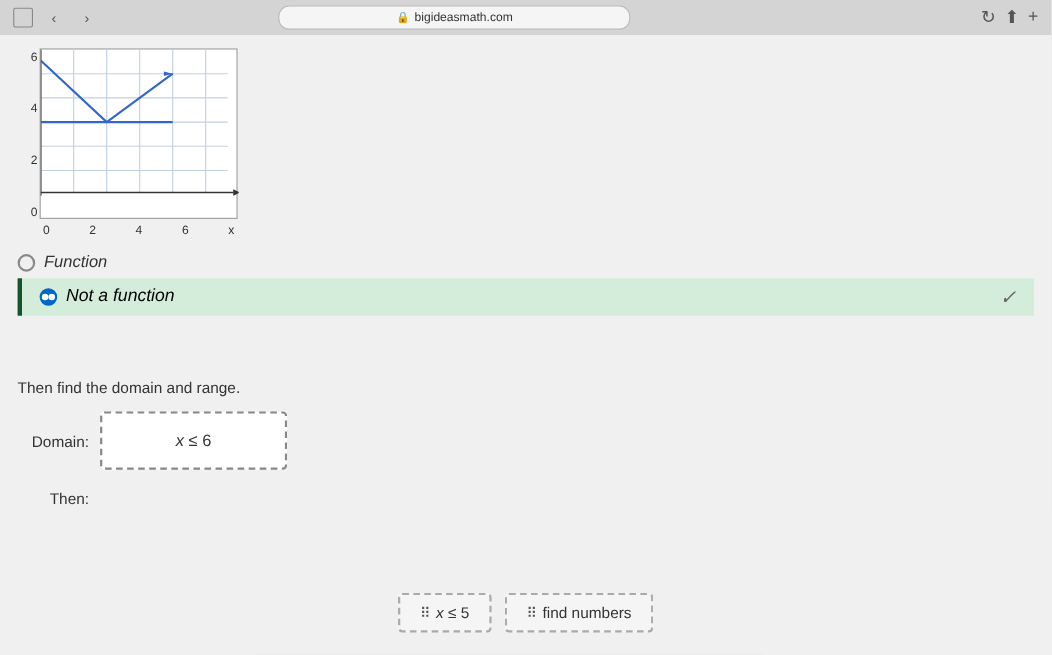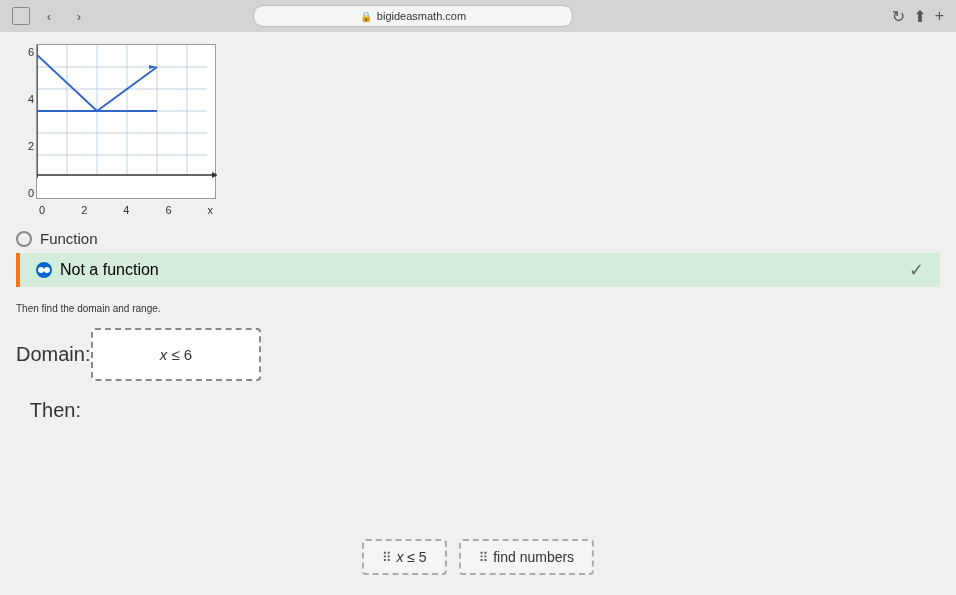--- a/index.html
+++ b/index.html
@@ -94,20 +94,21 @@
 
     
     .graph-svg {
       position: absolute;
       top: 0; left: 0;
     }
 
     
     .radio-section {
       padding: 6px 16px;
+      font-style: italic;
     }
 
     .radio-option {
       display: flex;
       align-items: center;
       gap: 8px;
       padding: 6px 0;
       font-size: 15px;
       color: #333;
       cursor: pointer;
@@ -131,21 +132,21 @@
       content: '';
       width: 6px;
       height: 6px;
       border-radius: 50%;
       background: white;
     }
 
     
     .selected-row {
       background: #d4edda;
-      border-left: 4px solid #f97316;
+      border-left: 4px solid #14532d;
       display: flex;
       align-items: center;
       padding: 8px 16px;
       gap: 8px;
       position: relative;
     }
     .selected-row .radio-circle {
       border-color: #0066cc;
       background: #0066cc;
     }
@@ -155,34 +156,35 @@
       color: #666;
       font-size: 18px;
     }
 
     
     .domain-range-section {
       padding: 10px 16px;
     }
 
     .dr-label {
-      font-size: 10px;
+      font-size: 14px;
       color: #333;
       margin-bottom: 14px;
+      margin-top: 41px;
     }
 
     .dr-row {
       display: flex;
       align-items: center;
       gap: 10px;
       margin-bottom: 18px;
     }
 
     .dr-name {
-      font-size: 20px;
+      font-size: 14px;
       color: #333;
       width: 65px;
       text-align: right;
     }
 
     .dr-input-box {
       border: 2px dashed #888;
       border-radius: 4px;
       padding: 16px 16px;
       min-width: 170px;

